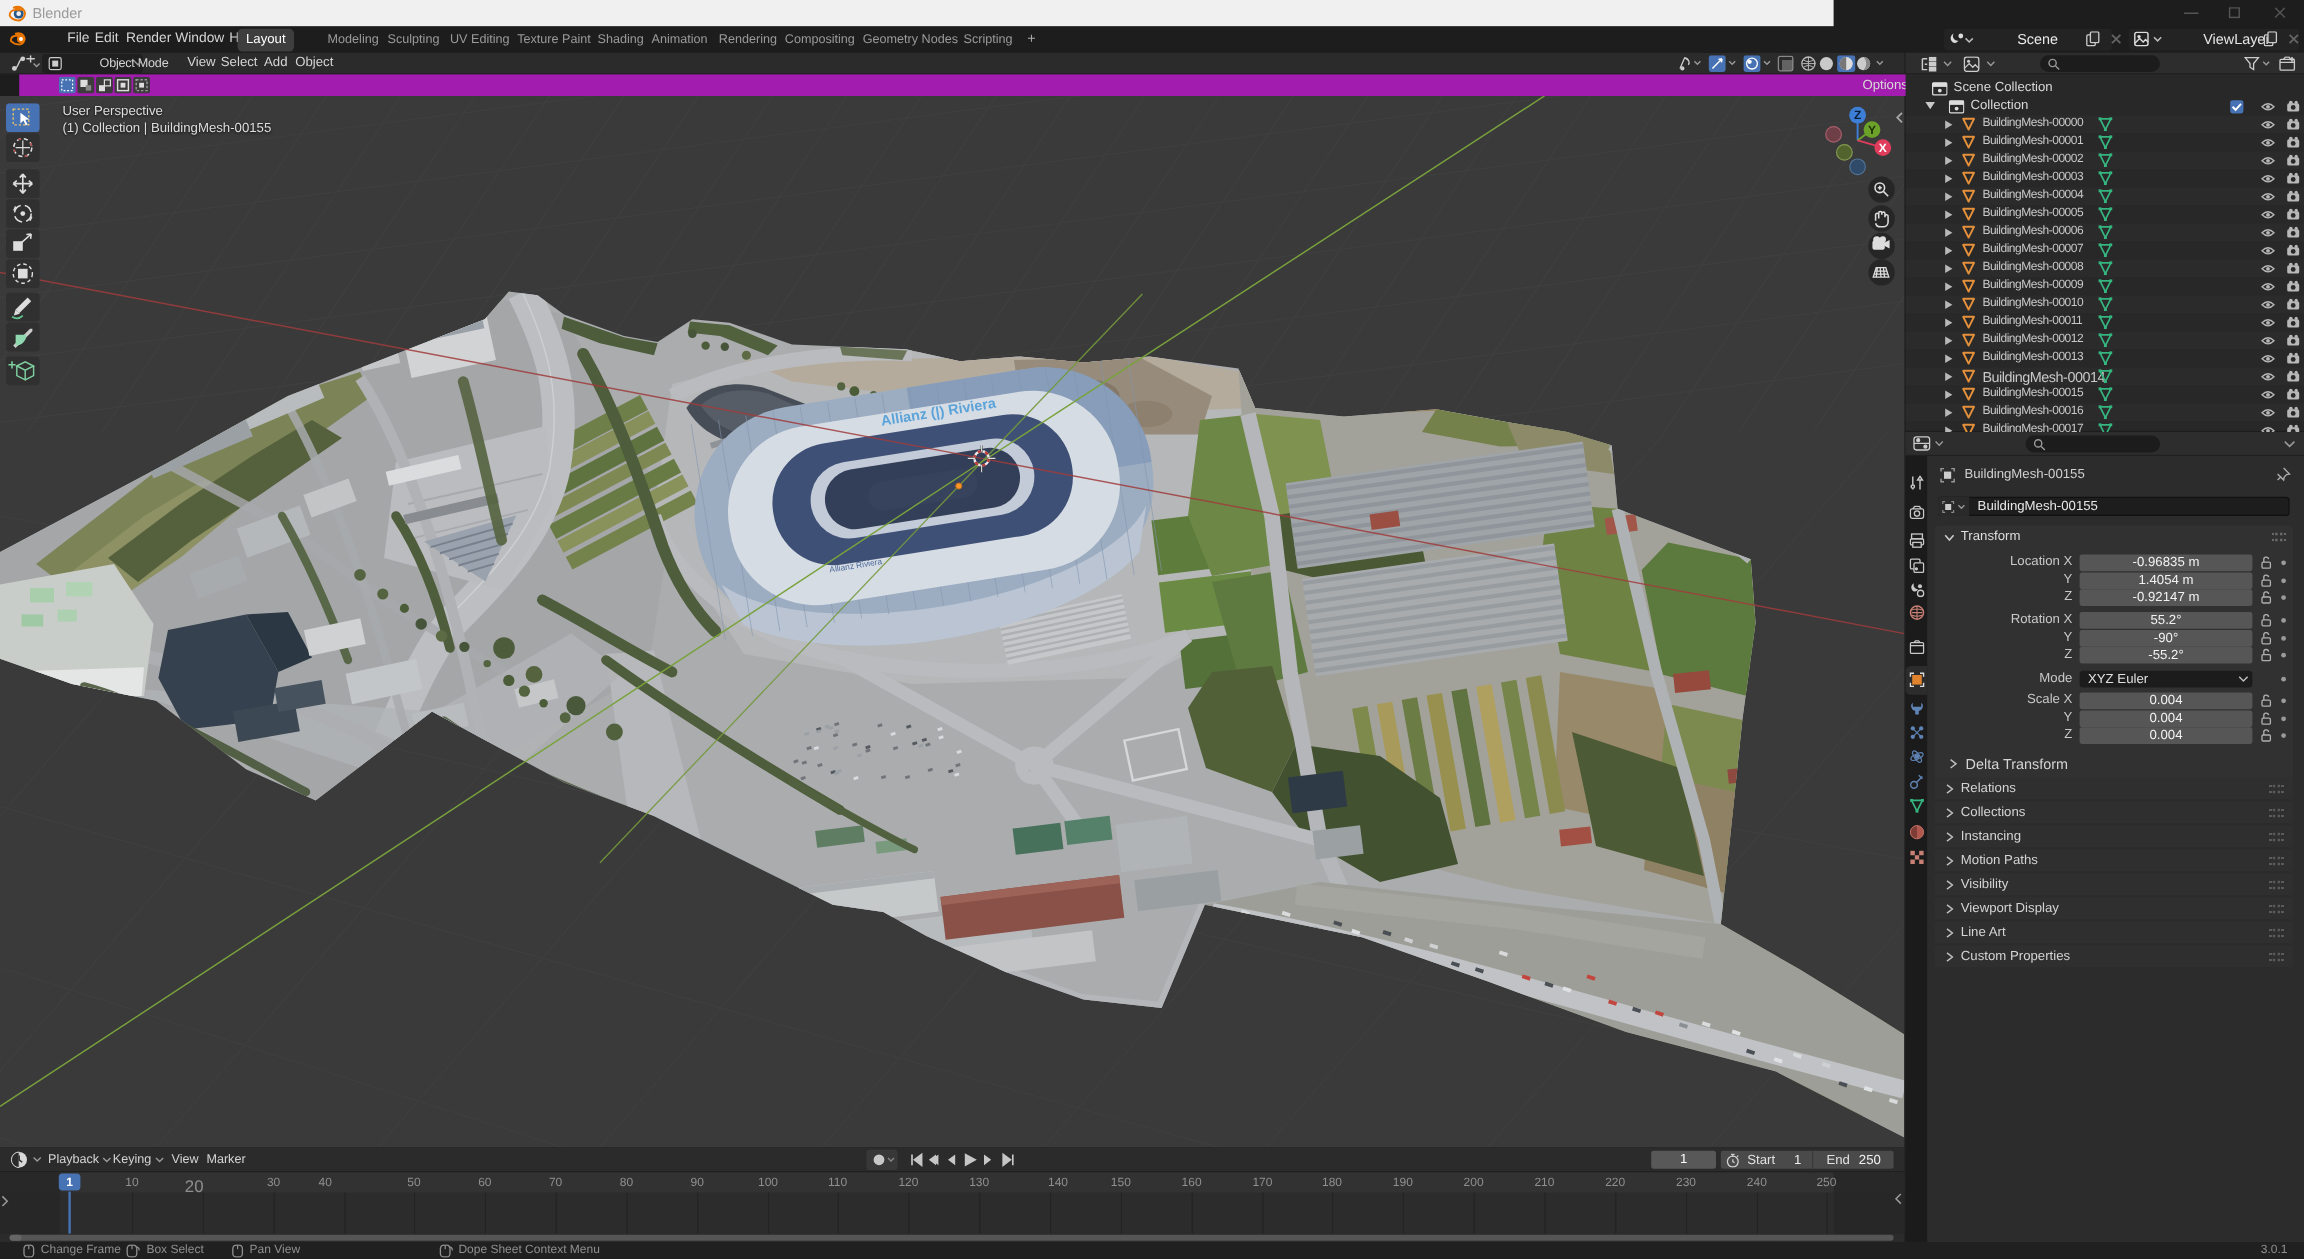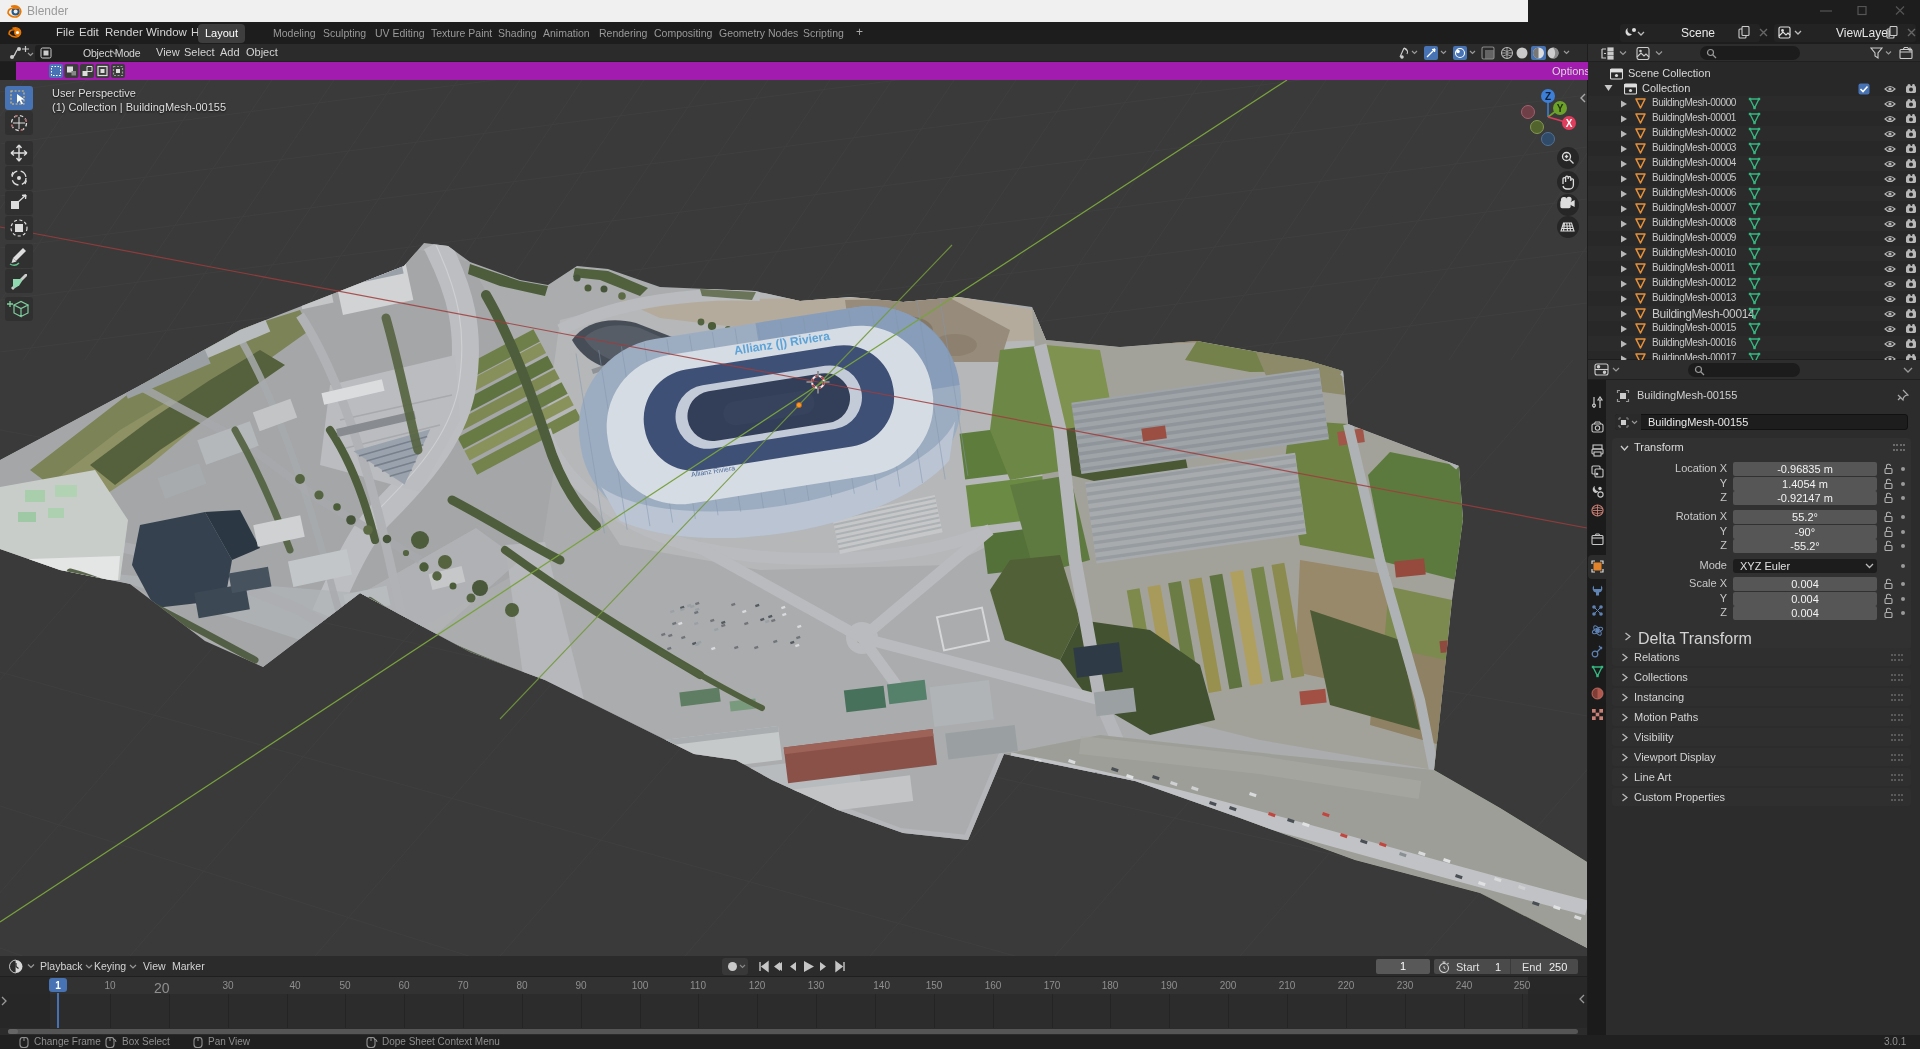--- a/index.html
+++ b/index.html
@@ -1424,21 +1424,21 @@
     <svg class="abs" style="left:295px;top:247px" width="11" height="12" viewBox="0 0 11 12">
       <g fill="none" stroke="#b0b0b0" stroke-width="1.1">
         <rect x="2" y="5.5" width="7" height="5" rx="1"></rect>
         <path d="M3.5,5.5 v-2 a2,2 0 0 1 4,-0.5"></path>
       </g>
     </svg>
     <div class="abs" style="left:313px;top:251px;width:4px;height:4px;border-radius:50%;background:#9a9a9a"></div>
 <svg class="abs" style="left:36px;top:272px" width="7" height="9" viewBox="0 0 7 9">
       <path d="M1.5,1 L6,4.5 L1.5,8" fill="none" stroke="#bbb" stroke-width="1.3"></path>
     </svg>
-<div class="abs" style="left:50px;top:270px;font-size:16px;color:#d4d4d4">Delta Transform</div>
+<div class="abs" style="left:50px;top:270px;font-size:12px;color:#d4d4d4">Delta Transform</div>
 <div class="abs" style="left:24px;top:288px;width:299px;height:18px;background:#2f2f2f;border-radius:3px"></div>
 <svg class="abs" style="left:33px;top:293px" width="7" height="9" viewBox="0 0 7 9">
       <path d="M1.5,1 L6,4.5 L1.5,8" fill="none" stroke="#bbb" stroke-width="1.3"></path>
     </svg>
 <div class="abs" style="left:46px;top:291px;font-size:11px;color:#d4d4d4">Relations</div>
 <div class="abs" style="left:303px;top:294px;width:12px;height:7px;border-top:2px dotted #5a5a5a;border-bottom:2px dotted #5a5a5a"></div>
 <div class="abs" style="left:24px;top:308px;width:299px;height:18px;background:#2f2f2f;border-radius:3px"></div>
 <svg class="abs" style="left:33px;top:313px" width="7" height="9" viewBox="0 0 7 9">
       <path d="M1.5,1 L6,4.5 L1.5,8" fill="none" stroke="#bbb" stroke-width="1.3"></path>
     </svg>
@@ -1529,21 +1529,21 @@
 <div class="abs" style="left:0;top:21px;width:1587px;height:17px;background:#323232"></div>
 <div class="abs" style="left:0;top:38px;width:1587px;height:34px;background:#2c2c2c"></div>
 <div class="abs" style="left:0;top:21px;width:50px;height:51px;background:#272727;opacity:0.85"></div>
 <div class="abs" style="left:1528px;top:21px;width:59px;height:51px;background:#272727;opacity:0.85"></div>
 <div class="abs" style="left:95px;top:24px;width:30px;text-align:center;font-size:10px;color:#8f8f8f">10</div>
 <div class="abs" style="left:110px;top:38px;width:1px;height:34px;background:#242424"></div>
 <div class="abs" style="left:154px;top:24px;width:30px;text-align:left;font-size:14px;color:#8f8f8f">20</div>
 <div class="abs" style="left:169px;top:38px;width:1px;height:34px;background:#242424"></div>
 <div class="abs" style="left:213px;top:24px;width:30px;text-align:center;font-size:10px;color:#8f8f8f">30</div>
 <div class="abs" style="left:228px;top:38px;width:1px;height:34px;background:#242424"></div>
-<div class="abs" style="left:280px;top:24px;width:30px;text-align:center;font-size:10px;color:#8f8f8f">40</div>
+<div class="abs" style="left:256px;top:24px;width:30px;text-align:center;font-size:10px;color:#8f8f8f">40</div>
 <div class="abs" style="left:287px;top:38px;width:1px;height:34px;background:#242424"></div>
 <div class="abs" style="left:330px;top:24px;width:30px;text-align:center;font-size:10px;color:#8f8f8f">50</div>
 <div class="abs" style="left:345px;top:38px;width:1px;height:34px;background:#242424"></div>
 <div class="abs" style="left:389px;top:24px;width:30px;text-align:center;font-size:10px;color:#8f8f8f">60</div>
 <div class="abs" style="left:404px;top:38px;width:1px;height:34px;background:#242424"></div>
 <div class="abs" style="left:448px;top:24px;width:30px;text-align:center;font-size:10px;color:#8f8f8f">70</div>
 <div class="abs" style="left:463px;top:38px;width:1px;height:34px;background:#242424"></div>
 <div class="abs" style="left:507px;top:24px;width:30px;text-align:center;font-size:10px;color:#8f8f8f">80</div>
 <div class="abs" style="left:522px;top:38px;width:1px;height:34px;background:#242424"></div>
 <div class="abs" style="left:566px;top:24px;width:30px;text-align:center;font-size:10px;color:#8f8f8f">90</div>

